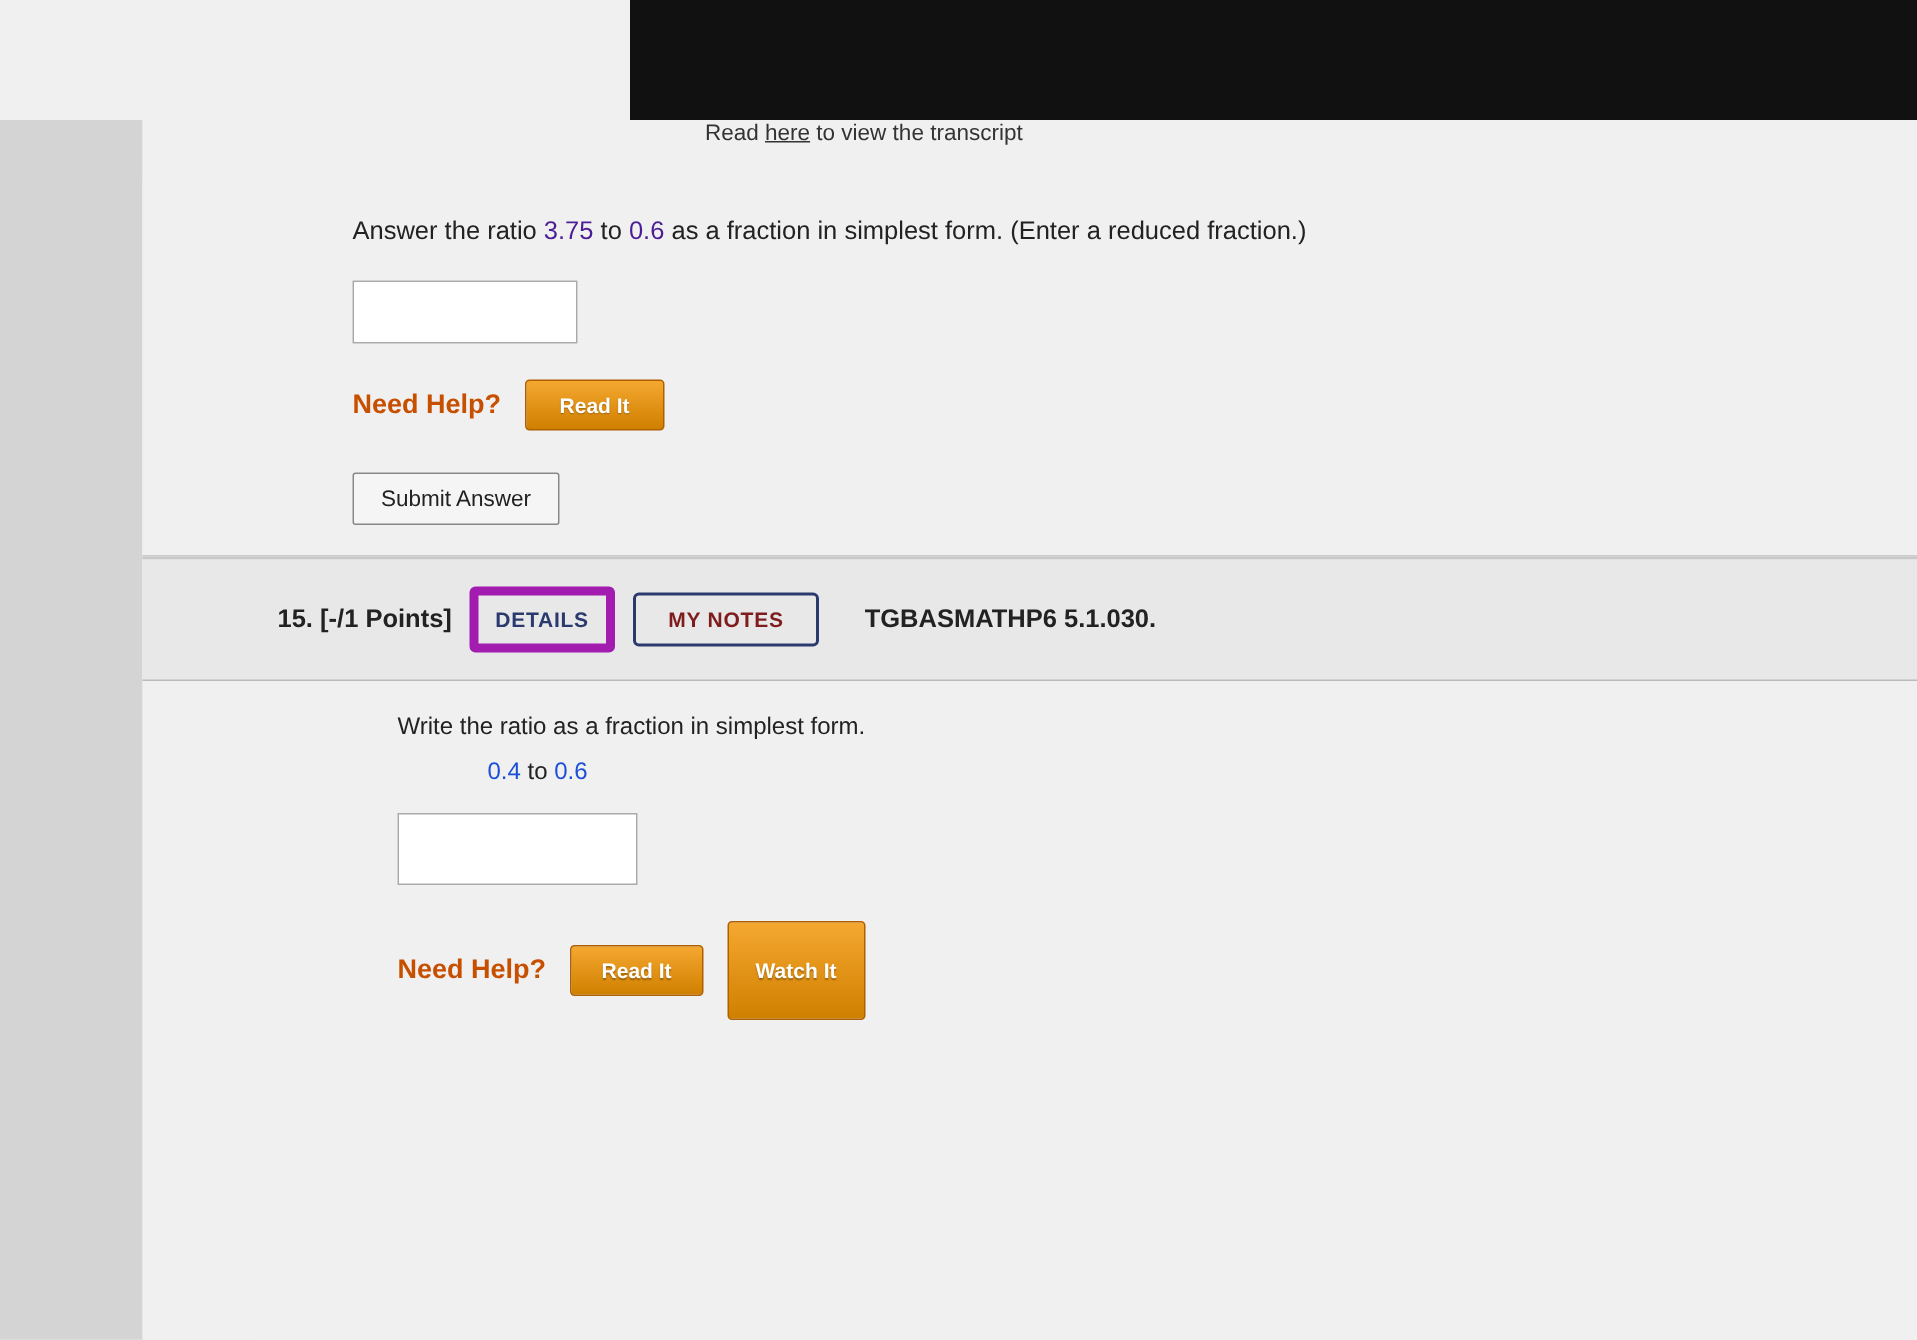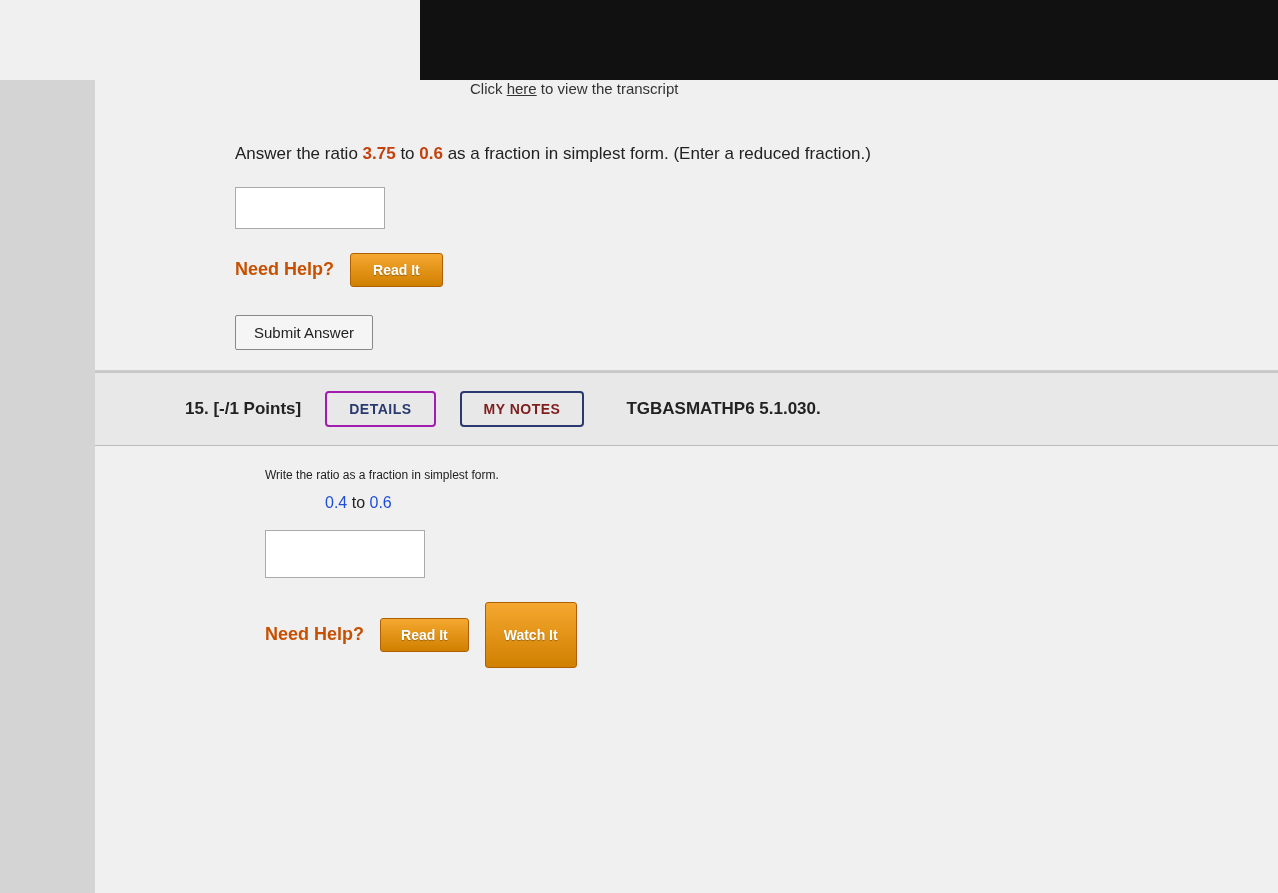--- a/index.html
+++ b/index.html
@@ -47,22 +47,22 @@
 
     .question-text {
       font-family: Arial, sans-serif;
       font-size: 17px;
       color: #222;
       margin-bottom: 20px;
       line-height: 1.5;
     }
 
     .highlight-orange {
-      color: #c2410c;
-      font-weight: bold;
+      color: #4c1d95;
+      font-weight: normal;
     }
 
     .answer-input-small {
       display: block;
       width: 150px;
       height: 42px;
       border: 1px solid #aaa;
       background-color: #fff;
       margin-bottom: 24px;
       font-size: 16px;
@@ -116,42 +116,42 @@
     
     .divider-section {
       background-color: #c8c8c8;
       height: 2px;
       margin: 0;
     }
 
     .question-15-header {
       display: flex;
       align-items: center;
-      gap: 24px;
+      gap: 12px;
       padding: 18px 0 18px 90px;
       border-bottom: 1px solid #bbb;
       background-color: #e8e8e8;
     }
 
     .question-number-label {
       font-family: Arial, sans-serif;
       font-size: 17px;
       font-weight: bold;
       color: #222;
       white-space: nowrap;
     }
 
     .details-button {
-      border: 2px solid #a21caf;
+      border: 6px solid #a21caf;
       background-color: transparent;
       color: #2a3a6e;
       font-family: Arial, sans-serif;
       font-size: 14px;
       font-weight: bold;
-      padding: 8px 22px;
+      padding: 8px 11px;
       cursor: pointer;
       border-radius: 4px;
       letter-spacing: 0.5px;
     }
 
     .my-notes-button {
       border: 2px solid #2a3a6e;
       background-color: transparent;
       color: #7f1d1d;
       font-family: Arial, sans-serif;
@@ -170,21 +170,21 @@
       color: #222;
       margin-left: 18px;
     }
 
     .question-15-body {
       padding: 22px 0 22px 170px;
     }
 
     .question-15-text {
       font-family: Arial, sans-serif;
-      font-size: 12px;
+      font-size: 16px;
       color: #222;
       margin-bottom: 12px;
     }
 
     .ratio-values {
       font-family: Arial, sans-serif;
       font-size: 16px;
       color: #222;
       margin-bottom: 18px;
       margin-left: 60px;
@@ -288,21 +288,21 @@
     <div class="top-right-dark"></div>
   </div>
 
   <div class="layout-container">
 
     <div class="sidebar"></div>
 
     <div class="content-area">
 
       <div class="transcript-link-area">
-        <span>Click </span><a href="#">here</a><span> to view the transcript</span>
+        <span>Read </span><a href="#">here</a><span> to view the transcript</span>
       </div>
 
       <div class="question-14-area">
 
         <div class="question-text">
           <span>Answer the ratio </span><span class="highlight-orange">3.75</span><span> to </span><span class="highlight-orange">0.6</span><span> as a fraction in simplest form. (Enter a reduced fraction.)</span>
         </div>
 
         <input type="text" class="answer-input-small" value="" placeholder="" style="">
 

